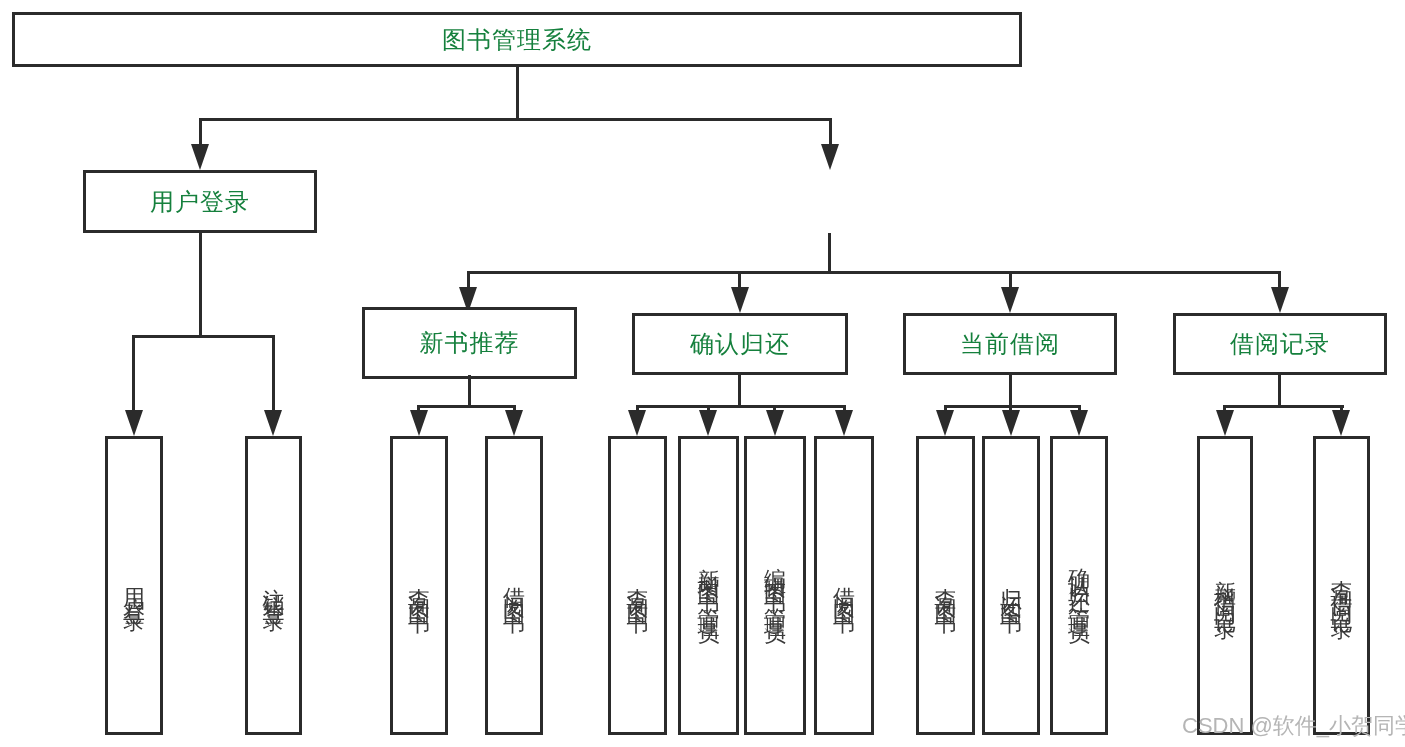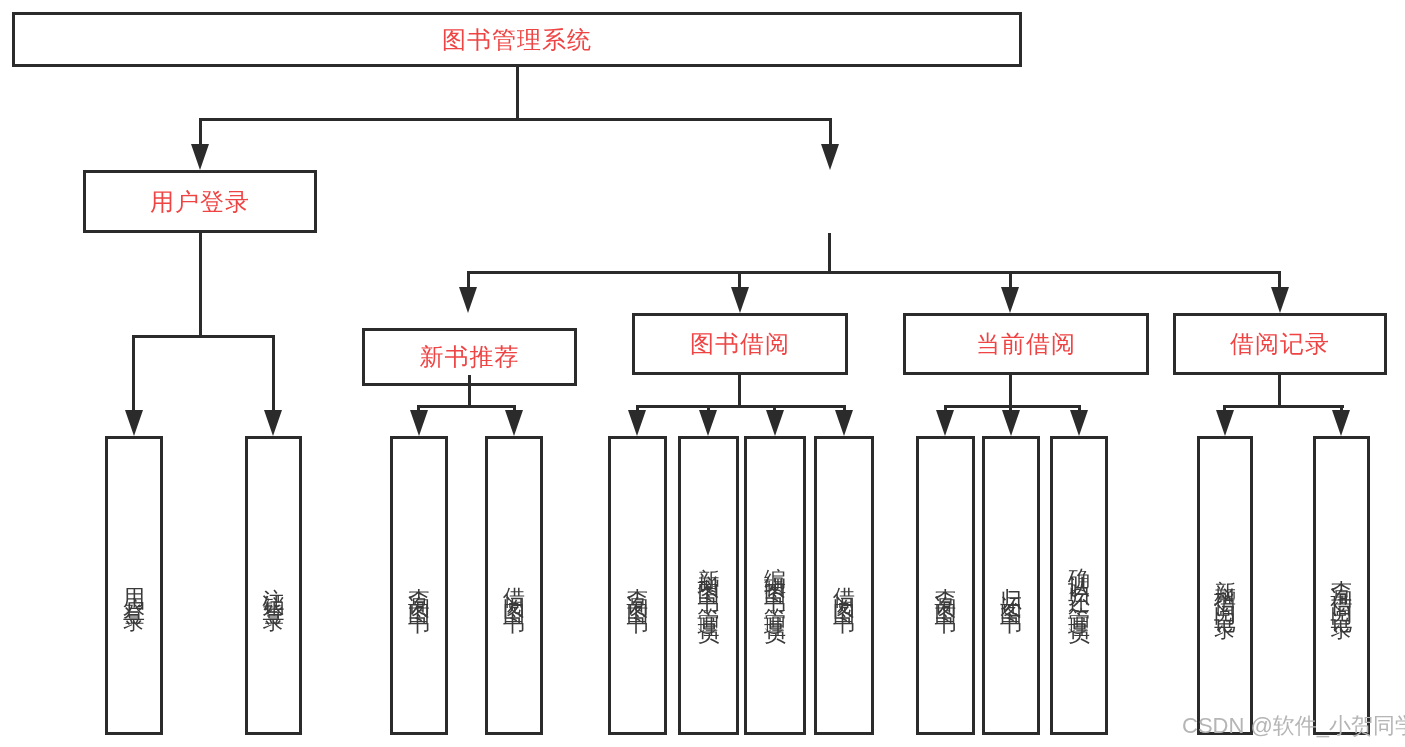--- a/index.html
+++ b/index.html
@@ -9,21 +9,21 @@
     background:#ffffff;
     overflow:hidden;
     font-family:"Liberation Sans","DejaVu Sans",sans-serif;
   }
   .hbox{
     position:absolute;
     box-sizing:border-box;
     border:3px solid #2b2b2b;
     background:#ffffff;
     display:flex;align-items:center;justify-content:center;
-    color:#ef4444;
+    color:#15803d;
     font-size:24px;
     letter-spacing:1px;
     white-space:nowrap;
   }
   .vbox{
     position:absolute;
     box-sizing:border-box;
     border:3px solid #2b2b2b;
     background:#ffffff;
     display:flex;align-items:center;justify-content:center;
@@ -84,27 +84,27 @@
   <div class="hline" style="left:467px;top:271px;width:814px;"></div>
   <div class="vline" style="left:467px;top:271px;height:18px;"></div>
   <div class="arrowhead" style="left:459px;top:287px;"></div>
   <div class="vline" style="left:738px;top:271px;height:18px;"></div>
   <div class="arrowhead" style="left:731px;top:287px;"></div>
   <div class="vline" style="left:1009px;top:271px;height:18px;"></div>
   <div class="arrowhead" style="left:1001px;top:287px;"></div>
   <div class="vline" style="left:1278px;top:271px;height:18px;"></div>
   <div class="arrowhead" style="left:1271px;top:287px;"></div>
 
-  <div class="hbox" style="left:362px;top:328px;width:215px;height:58px;">
+  <div class="hbox" style="left:362px;top:307px;width:215px;height:72px;">
     <span>新书推荐</span>
   </div>
   <div class="hbox" style="left:632px;top:313px;width:216px;height:62px;">
-    <span>图书借阅</span>
+    <span>确认归还</span>
   </div>
-  <div class="hbox" style="left:903px;top:313px;width:246px;height:62px;">
+  <div class="hbox" style="left:903px;top:313px;width:214px;height:62px;">
     <span>当前借阅</span>
   </div>
   <div class="hbox" style="left:1173px;top:313px;width:214px;height:62px;">
     <span>借阅记录</span>
   </div>
 
   <div class="vline" style="left:468px;top:375px;height:30px;"></div>
   <div class="hline" style="left:417px;top:405px;width:99px;"></div>
   <div class="vline" style="left:417px;top:405px;height:7px;"></div>
   <div class="arrowhead" style="left:410px;top:410px;"></div>

